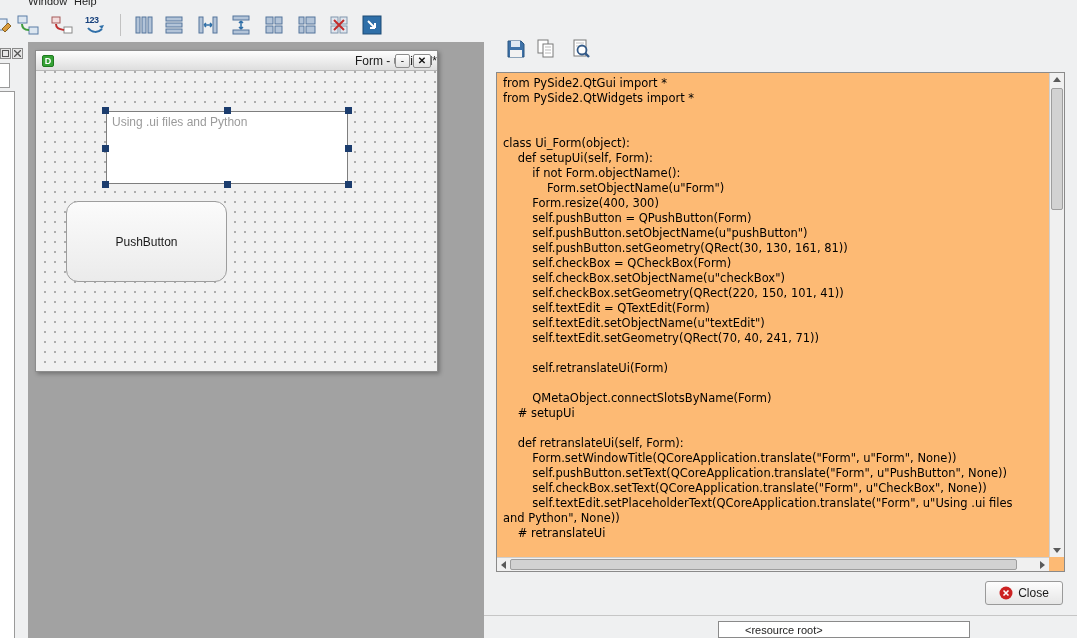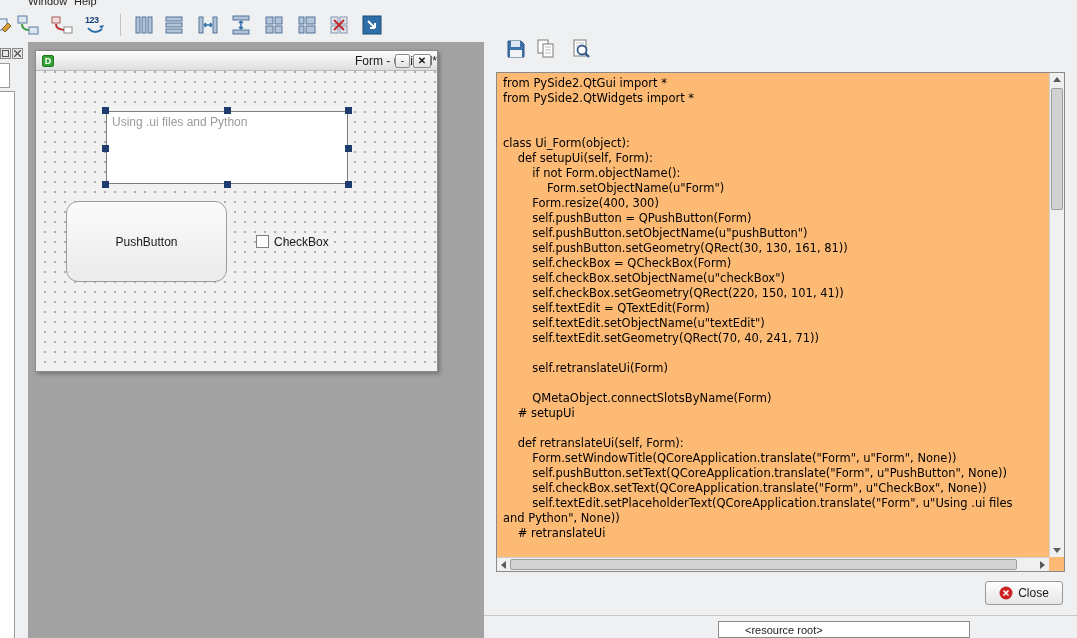--- a/index.html
+++ b/index.html
@@ -215,24 +215,20 @@
       <div class="handle h-ne"></div>
       <div class="handle h-w"></div>
       <div class="handle h-e"></div>
       <div class="handle h-sw"></div>
       <div class="handle h-s"></div>
       <div class="handle h-se"></div>
     </div>
     <div class="pushbutton-widget">
       <span>PushButton</span>
     </div>
-    <div class="checkbox-widget">
-      <span class="checkbox-indicator"></span>
-      <span>CheckBox</span>
-    </div>
   </div>
 </div>
 
 <div class="right-panel">
   <div class="dlg-tbtn dlg-save">
     <svg width="22" height="22">
         <path d="M3 3 h13 l3 3 v13 h-16 z" fill="#3f72a8" stroke="#2b5682"></path>
         <rect x="6" y="3" width="9" height="6" fill="#dfe8f2"></rect>
         <rect x="5" y="12" width="12" height="7" fill="#f2f2f2"></rect>
       </svg>

